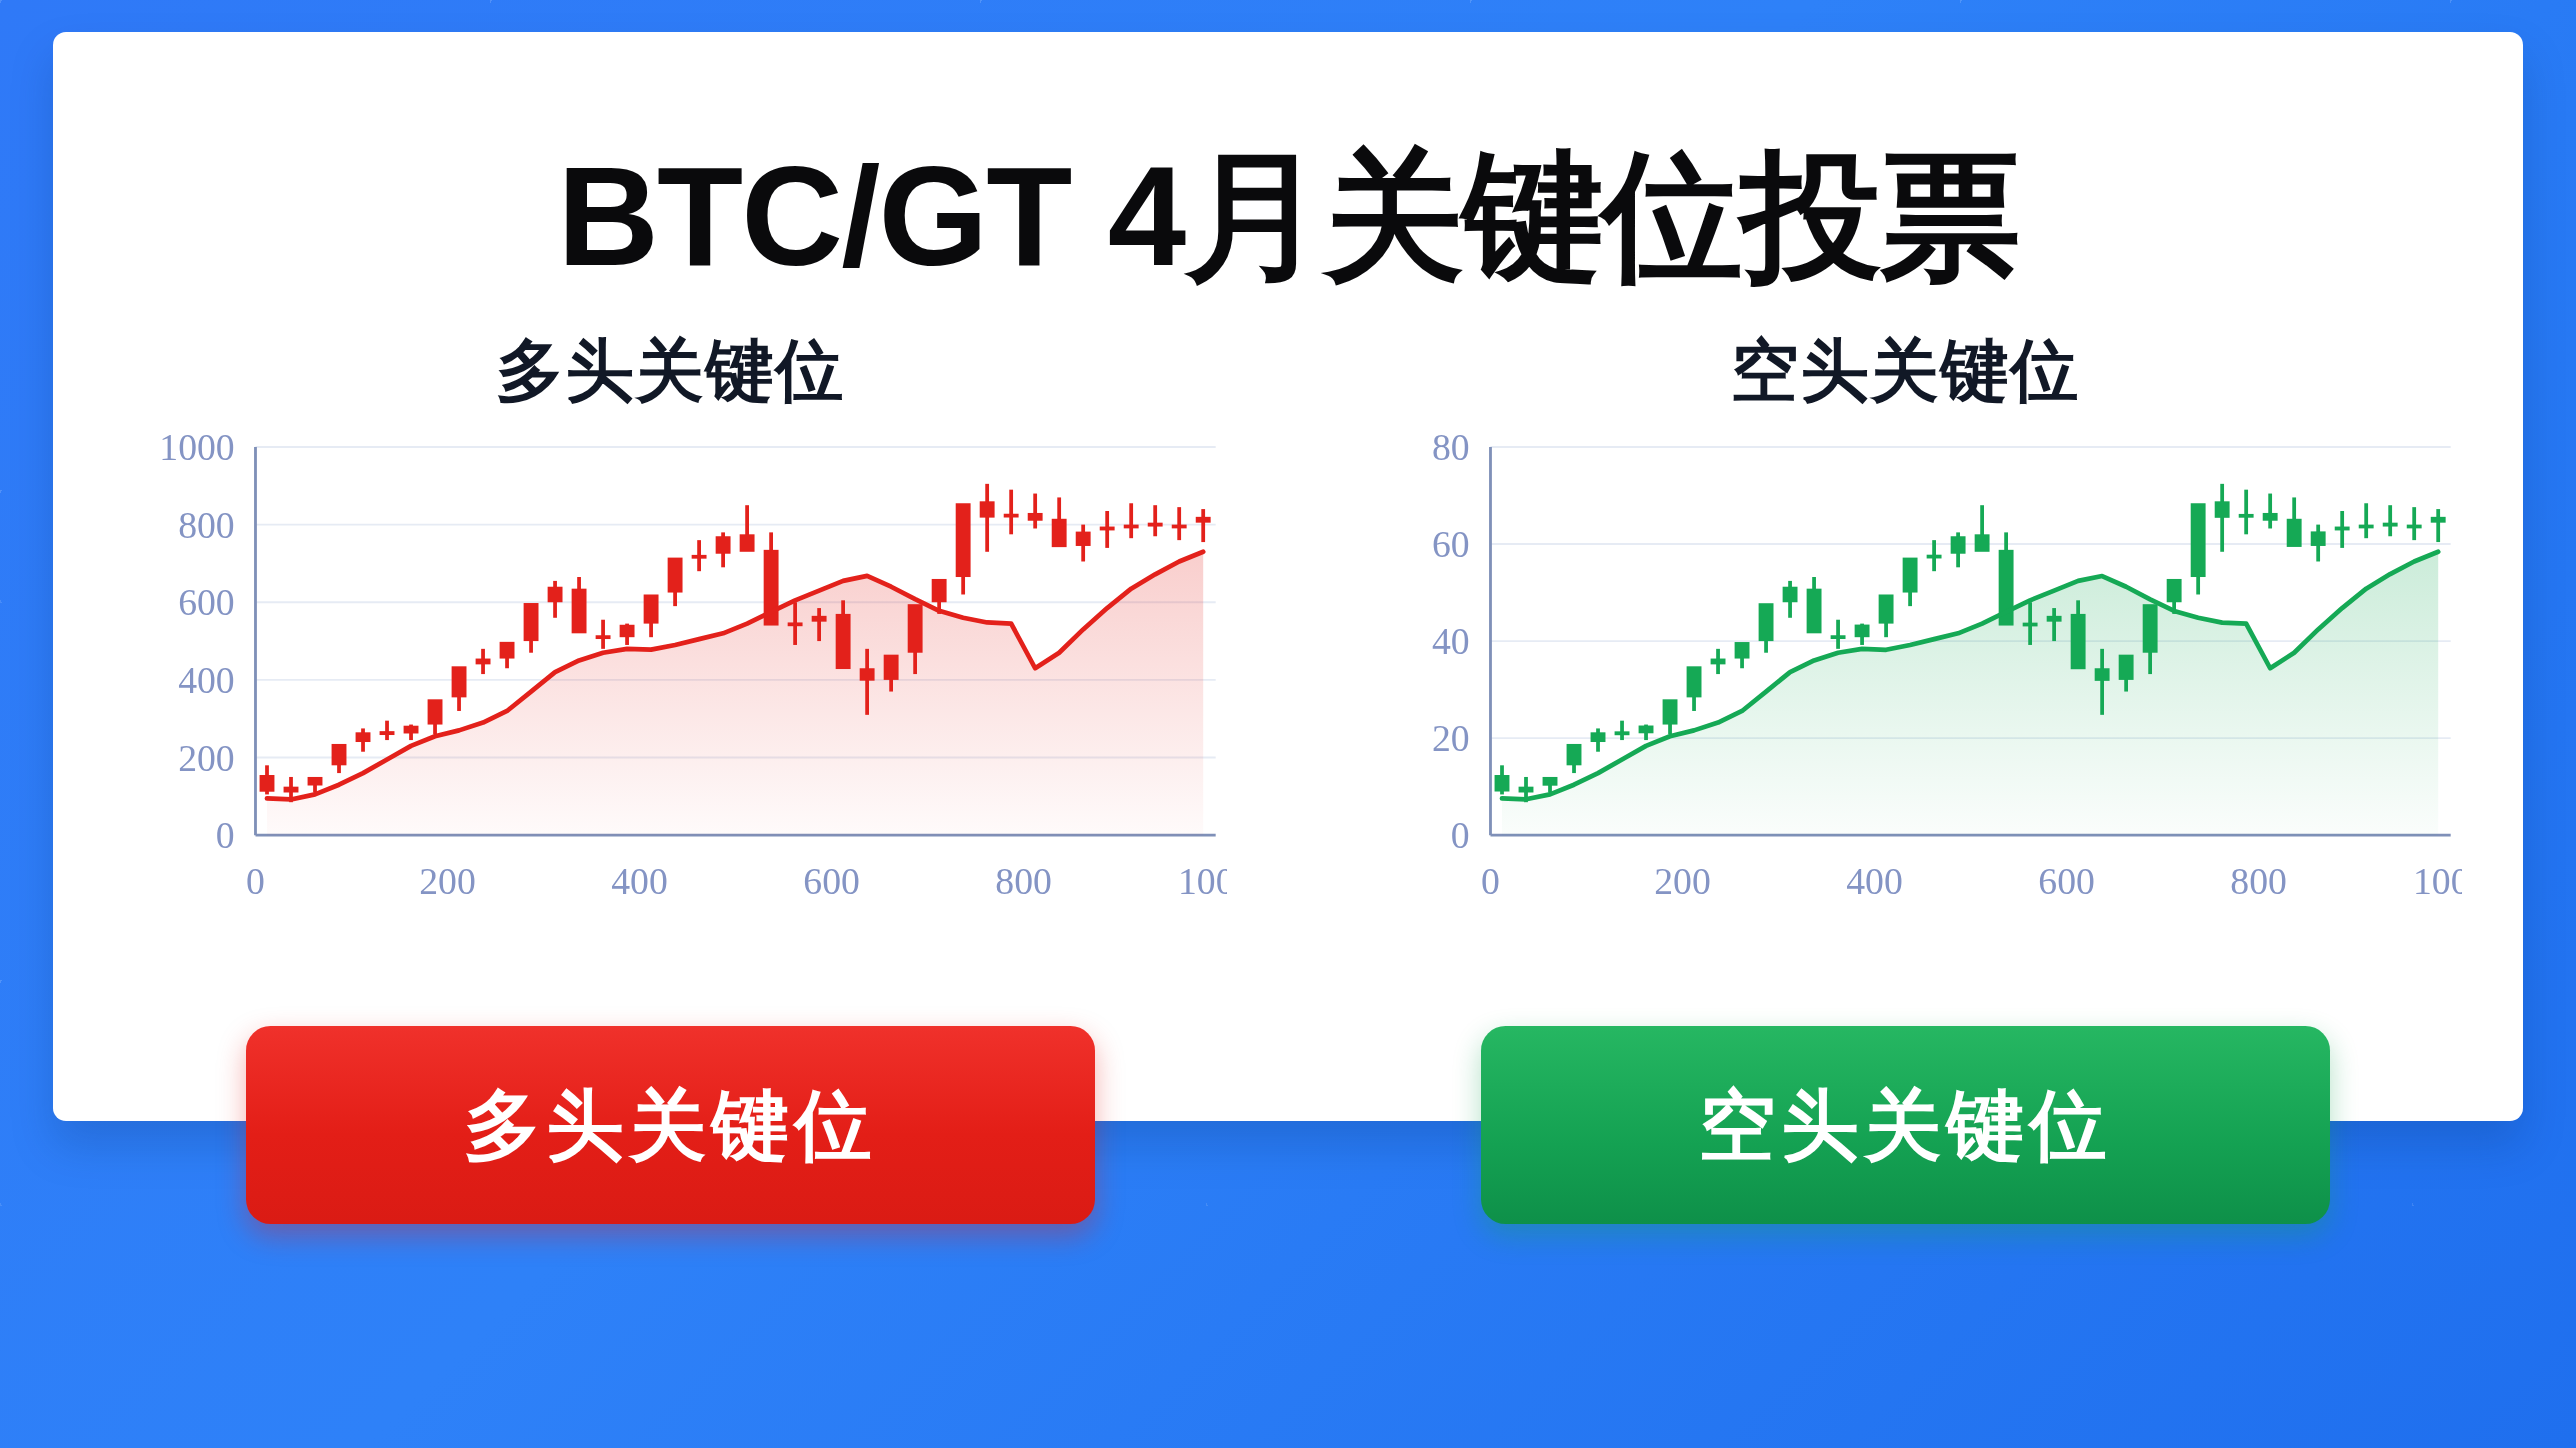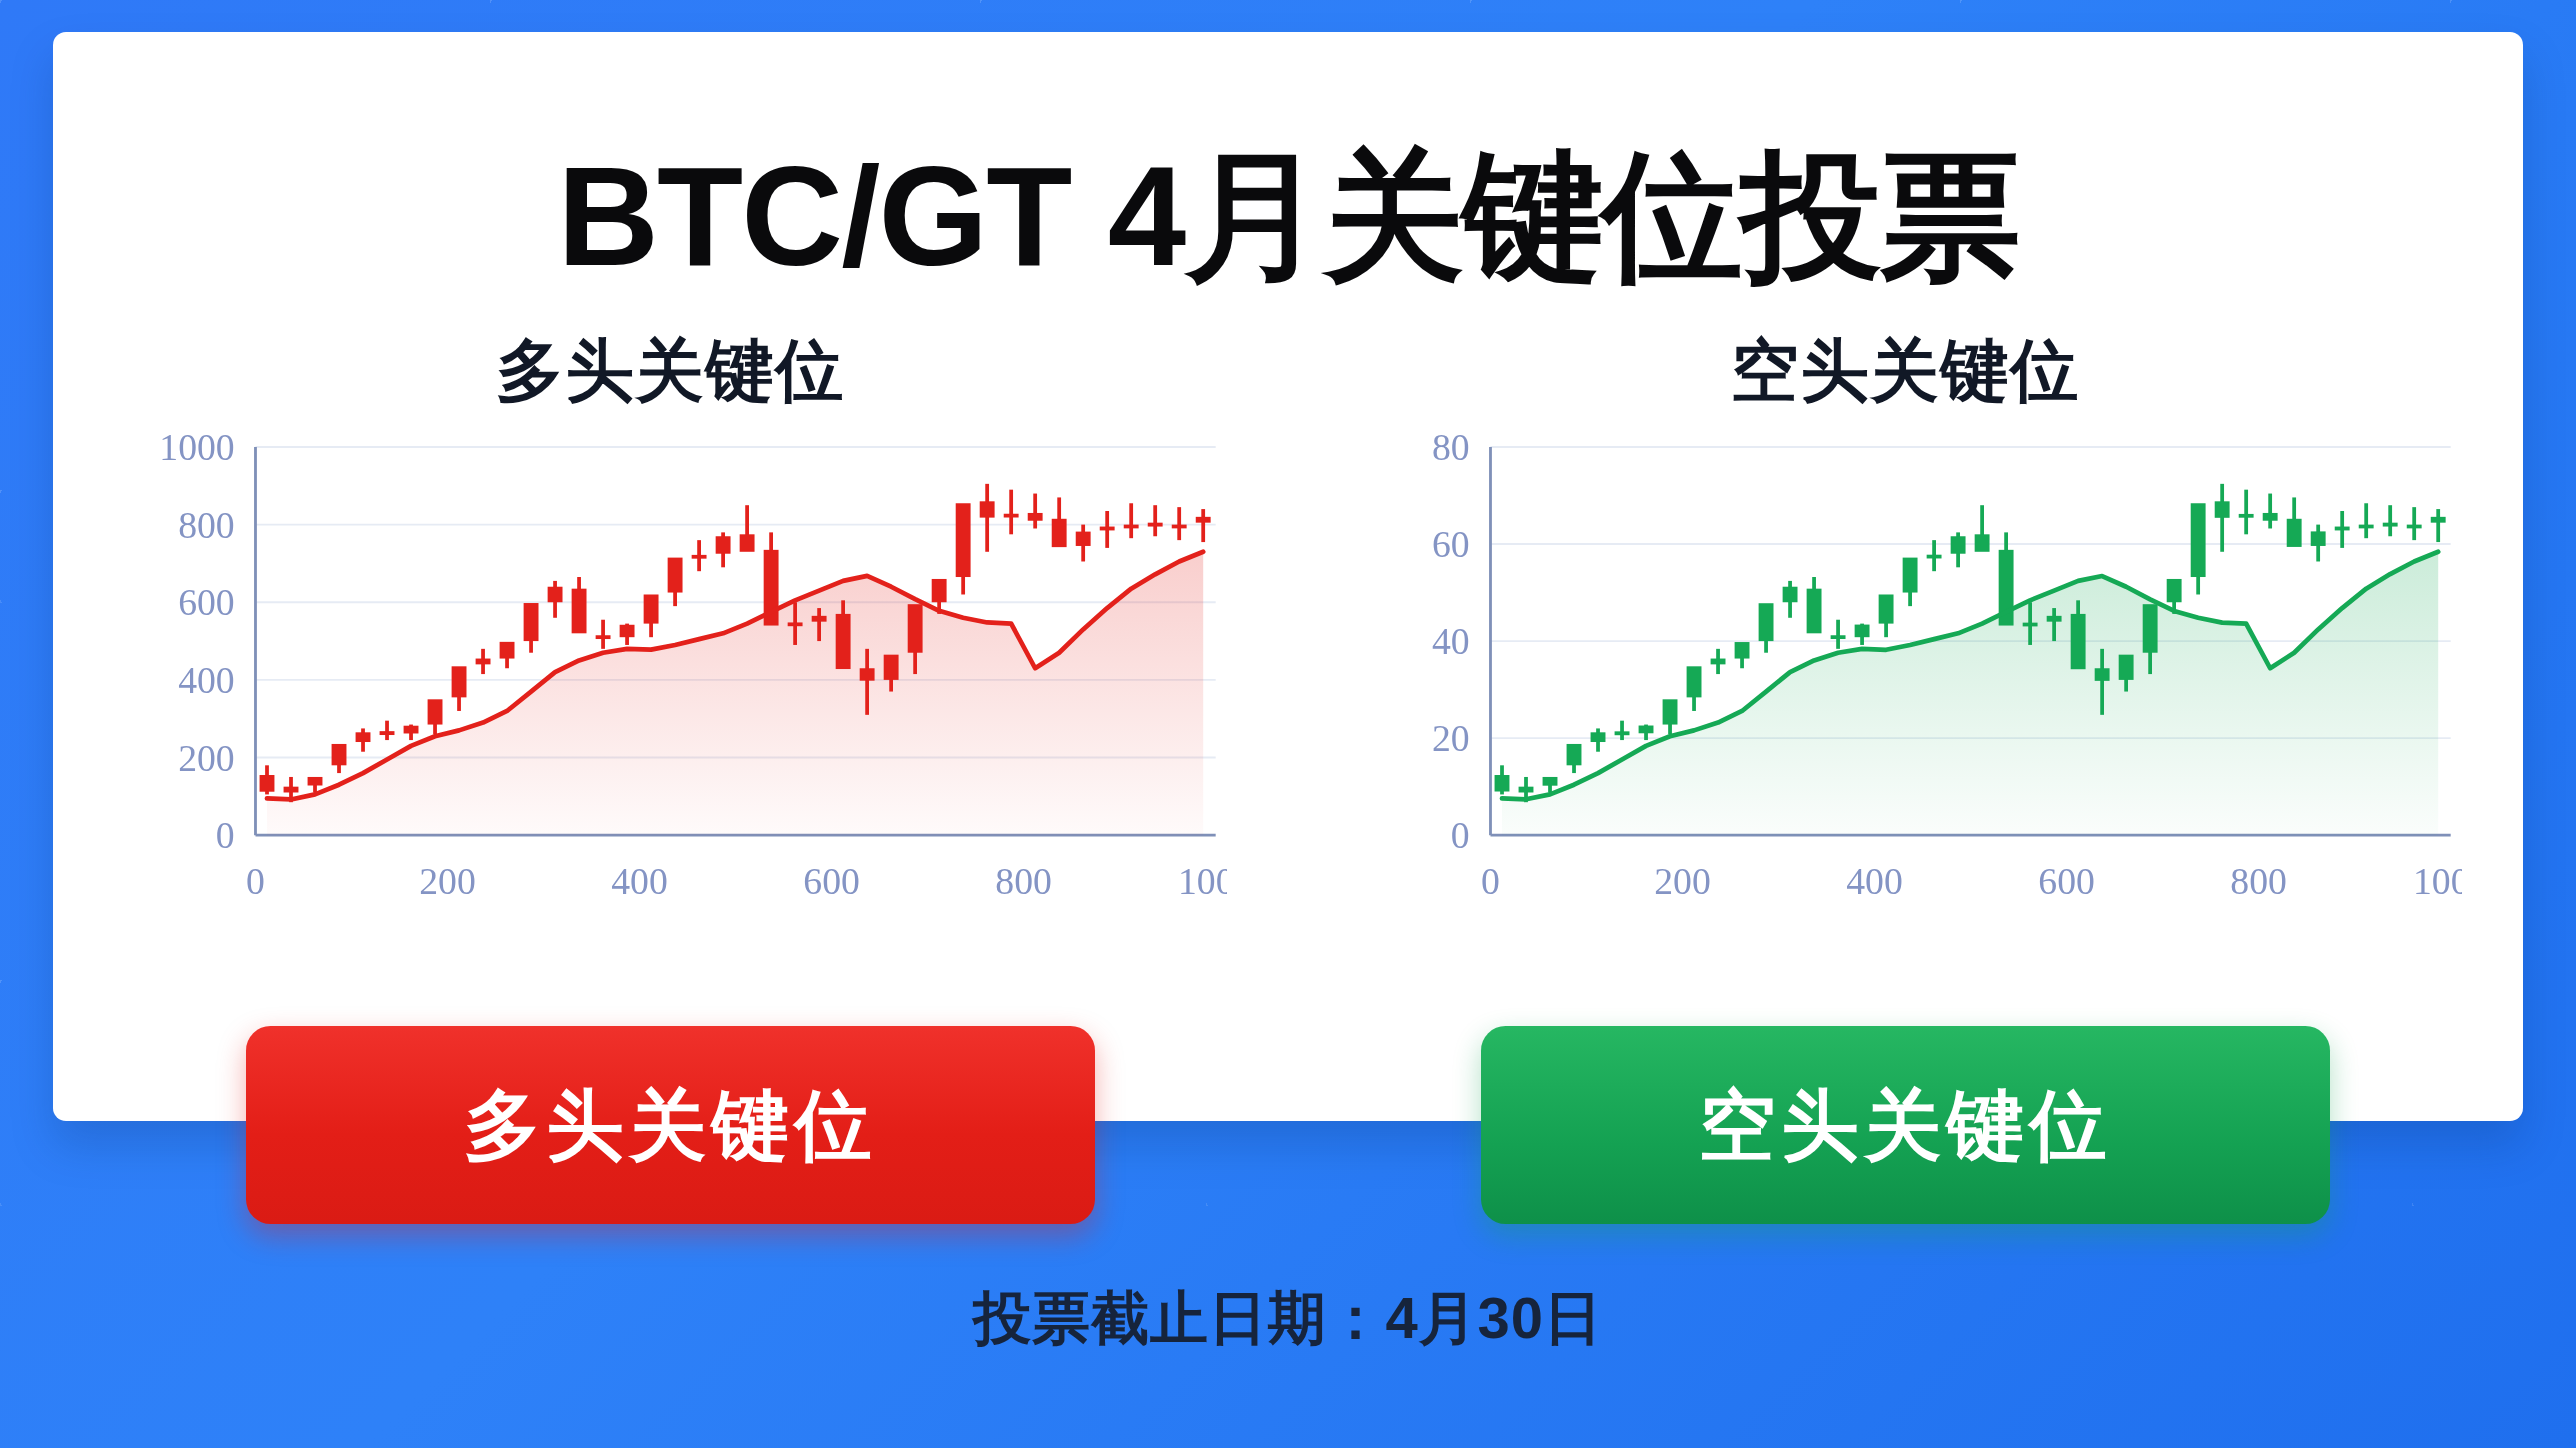--- a/index.html
+++ b/index.html
@@ -300,17 +300,16 @@
 
     <div class="btnrow">
       <div class="btncell">
         <button class="btn btn-long">多头关键位</button>
       </div>
       <div class="btncell">
         <button class="btn btn-short">空头关键位</button>
       </div>
     </div>
 
-    <div class="deadline">投票截止日期：4月30日</div>
 
   </div>
 </div>
 
 
 </body></html>

